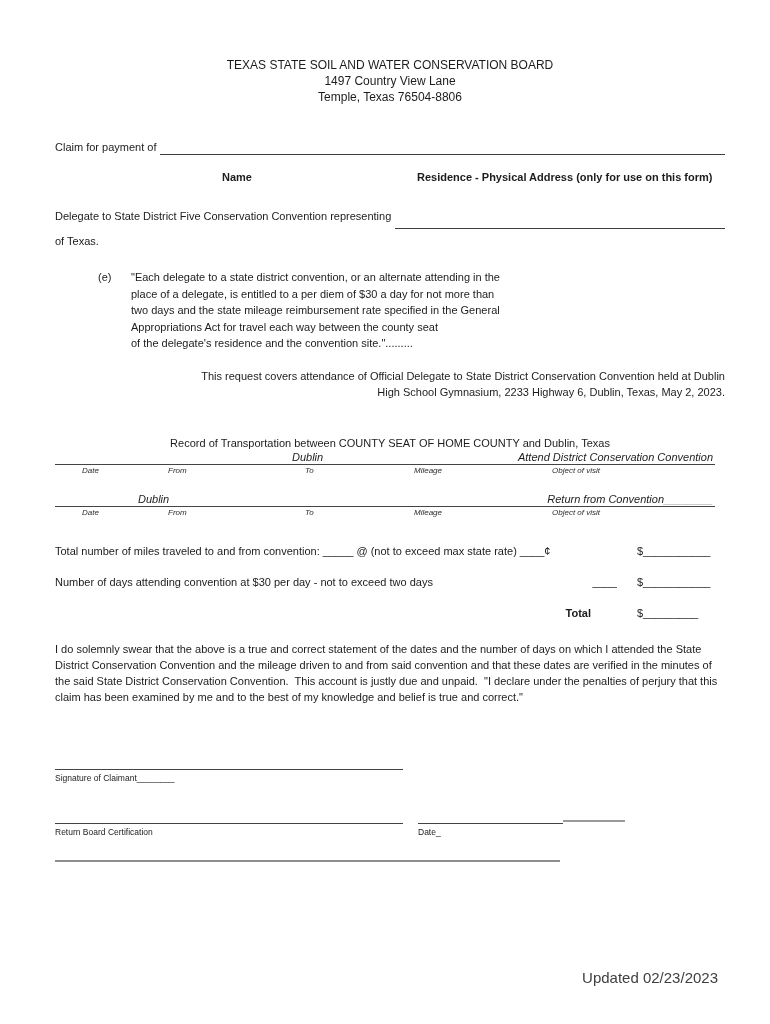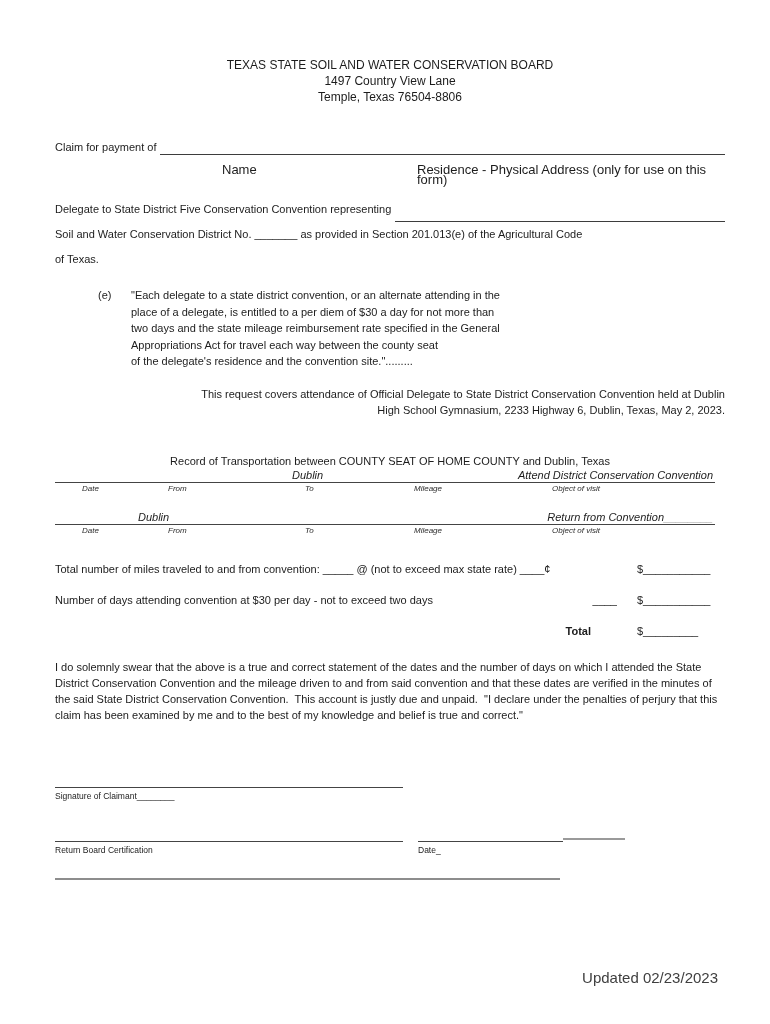--- a/index.html
+++ b/index.html
@@ -13,21 +13,21 @@
     font-family:"Liberation Sans", sans-serif;
     font-size:11px;
     line-height:15px;
     overflow:hidden;
   }
   .header{text-align:center;font-size:12px;line-height:16px;}
   
   .claim-row{display:flex;align-items:flex-end;margin-top:35px;}
   .claim-row .lbl{white-space:nowrap;}
   .fill-line{flex:1;border-bottom:1px solid #3d3d3d;height:12px;margin-left:4px;}
-  .sub-labels{position:relative;height:13px;margin-top:9px;font-size:13px;font-weight:400;line-height:10px;}
+  .sub-labels{position:relative;height:13px;margin-top:16px;font-size:11px;font-weight:700;line-height:10px;}
   .sub-name{position:absolute;left:167px;top:1px;}
   .sub-res{position:absolute;left:362px;top:1px;}
   
   .delegate{margin-top:20px;line-height:25px;}
   .delegate .d1{display:flex;align-items:flex-end;}
   .delegate .d1 .lbl{white-space:nowrap;}
   
   .quote{display:flex;margin-top:15px;padding-left:43px;line-height:16.5px;}
   .quote-marker{width:33px;flex:none;}
   
@@ -95,21 +95,20 @@
   <div class="sub-labels">
     <span class="sub-name">Name</span>
     <span class="sub-res">Residence - Physical Address (only for use on this form)</span>
   </div>
 
   <div class="delegate">
     <div class="d1">
       <span class="lbl">Delegate to State District Five Conservation Convention representing</span>
       <span class="fill-line"></span>
     </div>
-    <div>Soil and Water Conservation District No. _______ as provided in Section 201.013(e) of the Agricultural Code</div>
     <div>of Texas.</div>
   </div>
 
   <div class="quote">
     <div class="quote-marker">(e)</div>
     <div class="quote-lines">
       <div>"Each delegate to a state district convention, or an alternate attending in the</div>
       <div>place of a delegate, is entitled to a per diem of $30 a day for not more than</div>
       <div>two days and the state mileage reimbursement rate specified in the General</div>
       <div>Appropriations Act for travel each way between the county seat</div>

